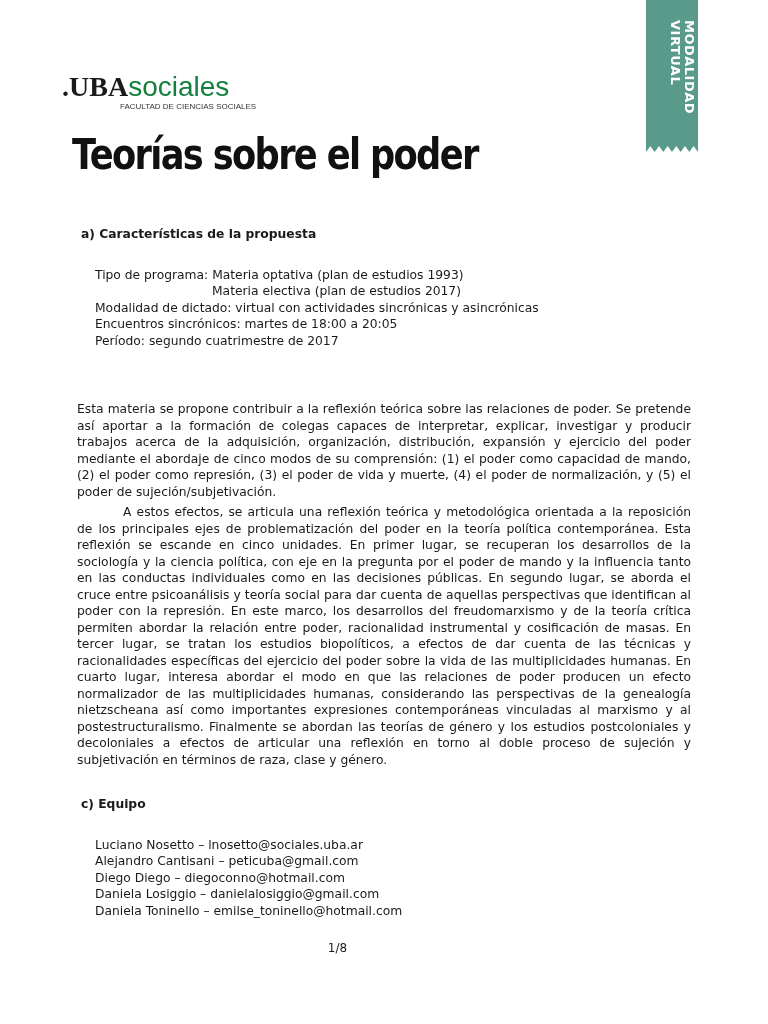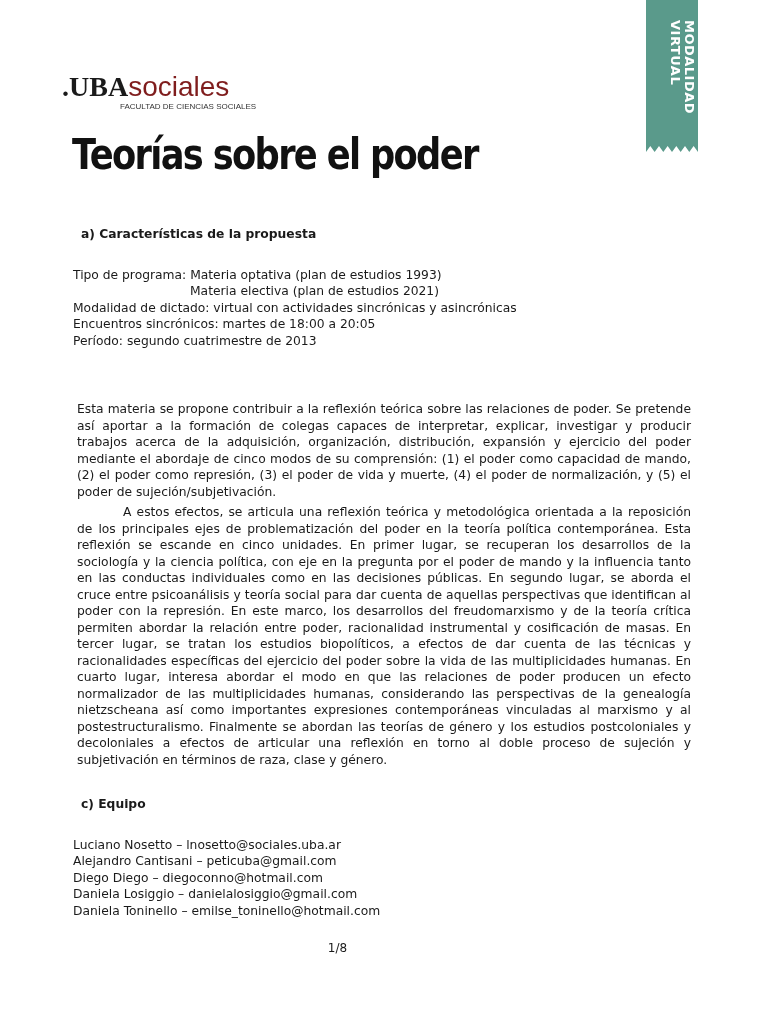--- a/index.html
+++ b/index.html
@@ -13,30 +13,30 @@
     clip-path: polygon(0 0,100% 0,100% 100%,91.6% 96%,83.3% 100%,75% 96%,66.6% 100%,58.3% 96%,50% 100%,41.6% 96%,33.3% 100%,25% 96%,16.6% 100%,8.3% 96%,0 100%);
   }
   .ribbon-text {
     position: absolute; left: 652px; top: 20px; width: 44px; height: 110px;
     writing-mode: vertical-rl; color: #fff; font-family: "DejaVu Sans", sans-serif;
     font-weight: bold; font-size: 13px; line-height: 14px; letter-spacing: 0.5px;
   }
   .logo { position: absolute; left: 62px; top: 72px; }
   .logo-main { font-family: "Liberation Sans", sans-serif; font-size: 28px; line-height: 30px; }
   .logo-uba { font-weight: bold; color: #1a1a1a; font-family: Liberation Serif, serif; }
-  .logo-soc { color: #7f1d1d; }
+  .logo-soc { color: #15803d; }
   .logo-sub { position: absolute; left: 58px; top: 30px; font-family: "Liberation Sans", sans-serif; font-size: 8px; color: #333; white-space: nowrap; }
   .title {
     position: absolute; left: 72px; top: 130px; font-family: "DejaVu Sans", sans-serif;
     font-weight: bold; font-size: 42px; letter-spacing: -2px; transform: scaleX(0.84);
     transform-origin: left top; color: #111; white-space: nowrap;
   }
   .content { position: absolute; left: 73px; top: 218px; width: 622px; font-size: 12.3px; line-height: 16.5px; }
   .h { font-weight: bold; margin: 8px; font-size: 12.3px; }
-  .line { white-space: nowrap; }
+  .line { white-space: nowrap; margin-left: 22px; }
   .indent-val { padding-left: 117px; }
   .para { text-align: justify; margin: 4px; }
   .para.indent { text-indent: 46px; }
   .gap1 { height: 16px; }
   .gap2 { height: 32px; }
   .page-num { position: absolute; left: 0; width: 675px; top: 941px; text-align: center; font-size: 12px; }
 </style>
 </head>
 <body>
 
@@ -50,24 +50,24 @@
   <div class="logo-main"><span class="logo-uba">.UBA</span><span class="logo-soc">sociales</span></div>
   <div class="logo-sub">FACULTAD DE CIENCIAS SOCIALES</div>
 </div>
 
 <div class="title">Teorías sobre el poder</div>
 
 <div class="content">
   <p class="h">a) Características de la propuesta</p>
   <div class="gap1"></div>
   <div class="line">Tipo de programa: Materia optativa (plan de estudios 1993)</div>
-  <div class="line indent-val">Materia electiva (plan de estudios 2021)</div>
+  <div class="line indent-val">Materia electiva (plan de estudios 2017)</div>
   <div class="line">Modalidad de dictado: virtual con actividades sincrónicas y asincrónicas</div>
   <div class="line">Encuentros sincrónicos: martes de 18:00 a 20:05</div>
-  <div class="line">Período: segundo cuatrimestre de 2013</div>
+  <div class="line">Período: segundo cuatrimestre de 2017</div>
   <div class="gap2"></div>
   <div class="gap1"></div>
   <p class="para">Esta materia se propone contribuir a la reflexión teórica sobre las relaciones de poder. Se pretende así aportar a la formación de colegas capaces de interpretar, explicar, investigar y producir trabajos acerca de la adquisición, organización, distribución, expansión y ejercicio del poder mediante el abordaje de cinco modos de su comprensión: (1) el poder como capacidad de mando, (2) el poder como represión, (3) el poder de vida y muerte, (4) el poder de normalización, y (5) el poder de sujeción/subjetivación.</p>
   <p class="para indent">A estos efectos, se articula una reflexión teórica y metodológica orientada a la reposición de los principales ejes de problematización del poder en la teoría política contemporánea. Esta reflexión se escande en cinco unidades. En primer lugar, se recuperan los desarrollos de la sociología y la ciencia política, con eje en la pregunta por el poder de mando y la influencia tanto en las conductas individuales como en las decisiones públicas. En segundo lugar, se aborda el cruce entre psicoanálisis y teoría social para dar cuenta de aquellas perspectivas que identifican al poder con la represión. En este marco, los desarrollos del freudomarxismo y de la teoría crítica permiten abordar la relación entre poder, racionalidad instrumental y cosificación de masas. En tercer lugar, se tratan los estudios biopolíticos, a efectos de dar cuenta de las técnicas y racionalidades específicas del ejercicio del poder sobre la vida de las multiplicidades humanas. En cuarto lugar, interesa abordar el modo en que las relaciones de poder producen un efecto normalizador de las multiplicidades humanas, considerando las perspectivas de la genealogía nietzscheana así como importantes expresiones contemporáneas vinculadas al marxismo y al postestructuralismo. Finalmente se abordan las teorías de género y los estudios postcoloniales y decoloniales a efectos de articular una reflexión en torno al doble proceso de sujeción y subjetivación en términos de raza, clase y género.</p>
   <div class="gap1"></div>
   <p class="h">c) Equipo</p>
   <div class="gap1"></div>
   <div class="line">Luciano Nosetto – lnosetto@sociales.uba.ar</div>
   <div class="line">Alejandro Cantisani – peticuba@gmail.com</div>
   <div class="line">Diego Diego – diegoconno@hotmail.com</div>

